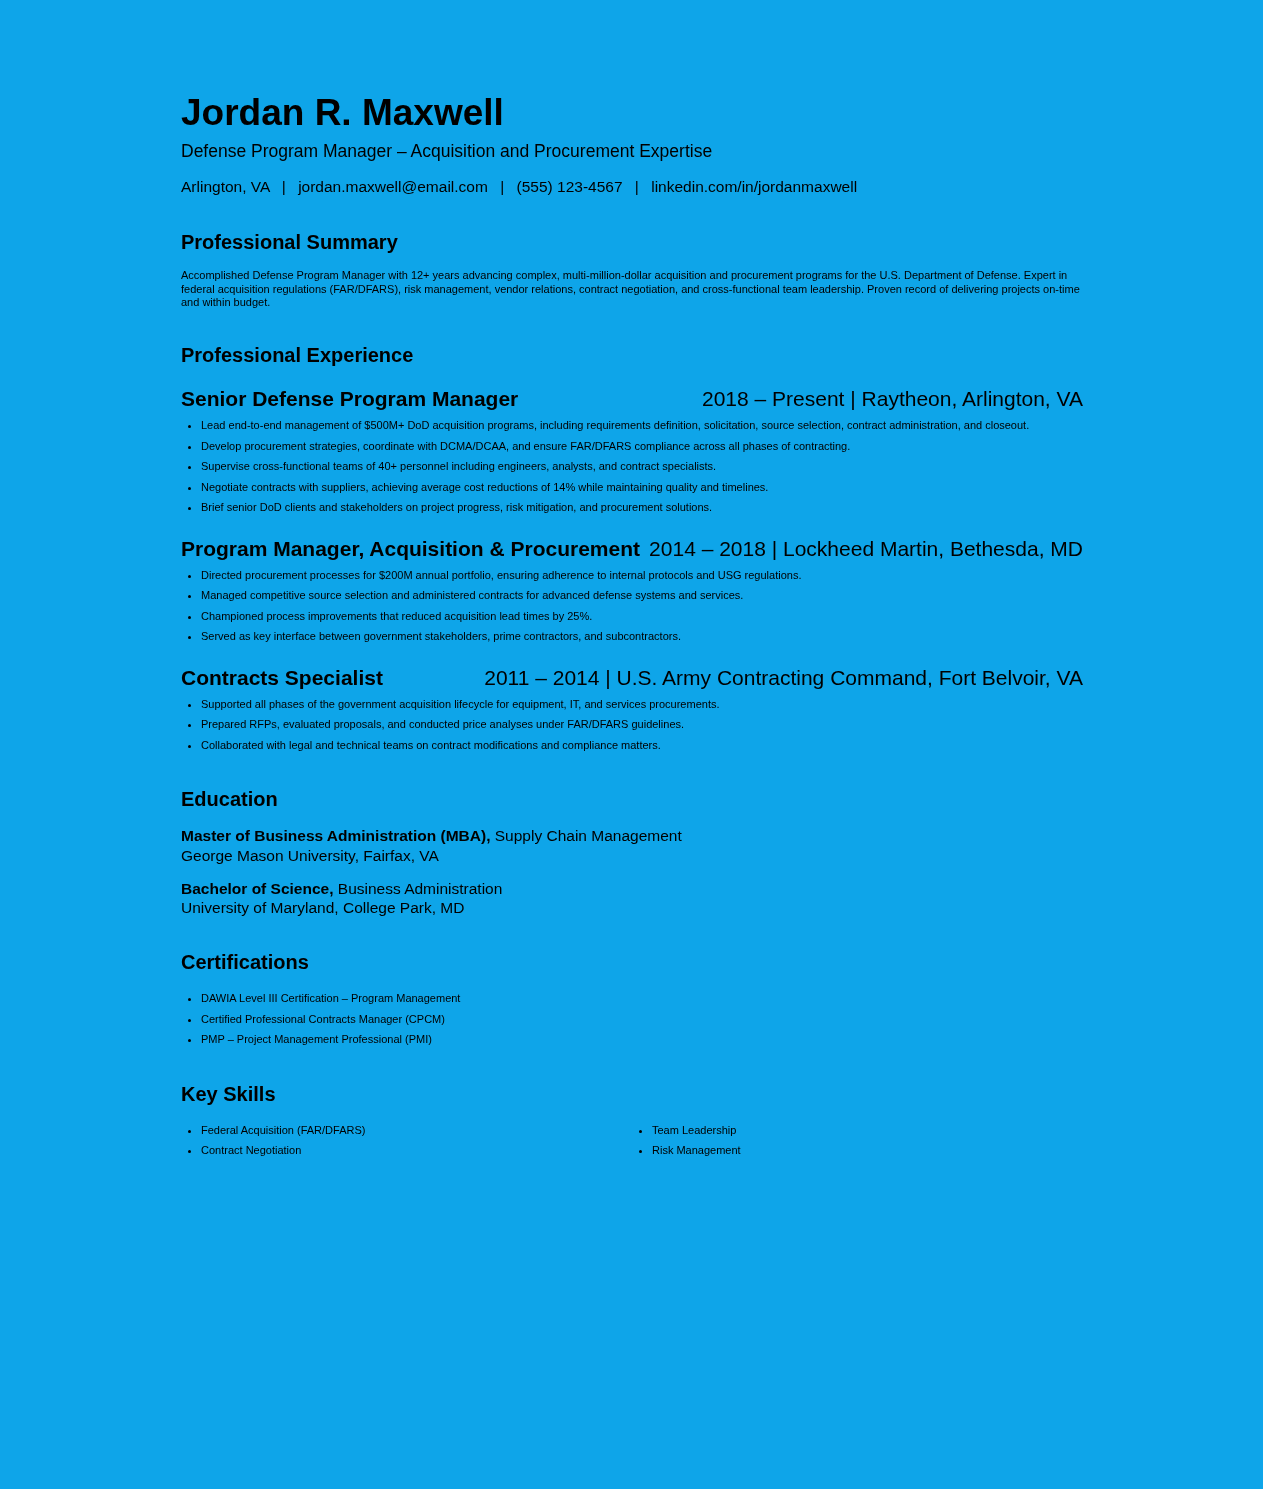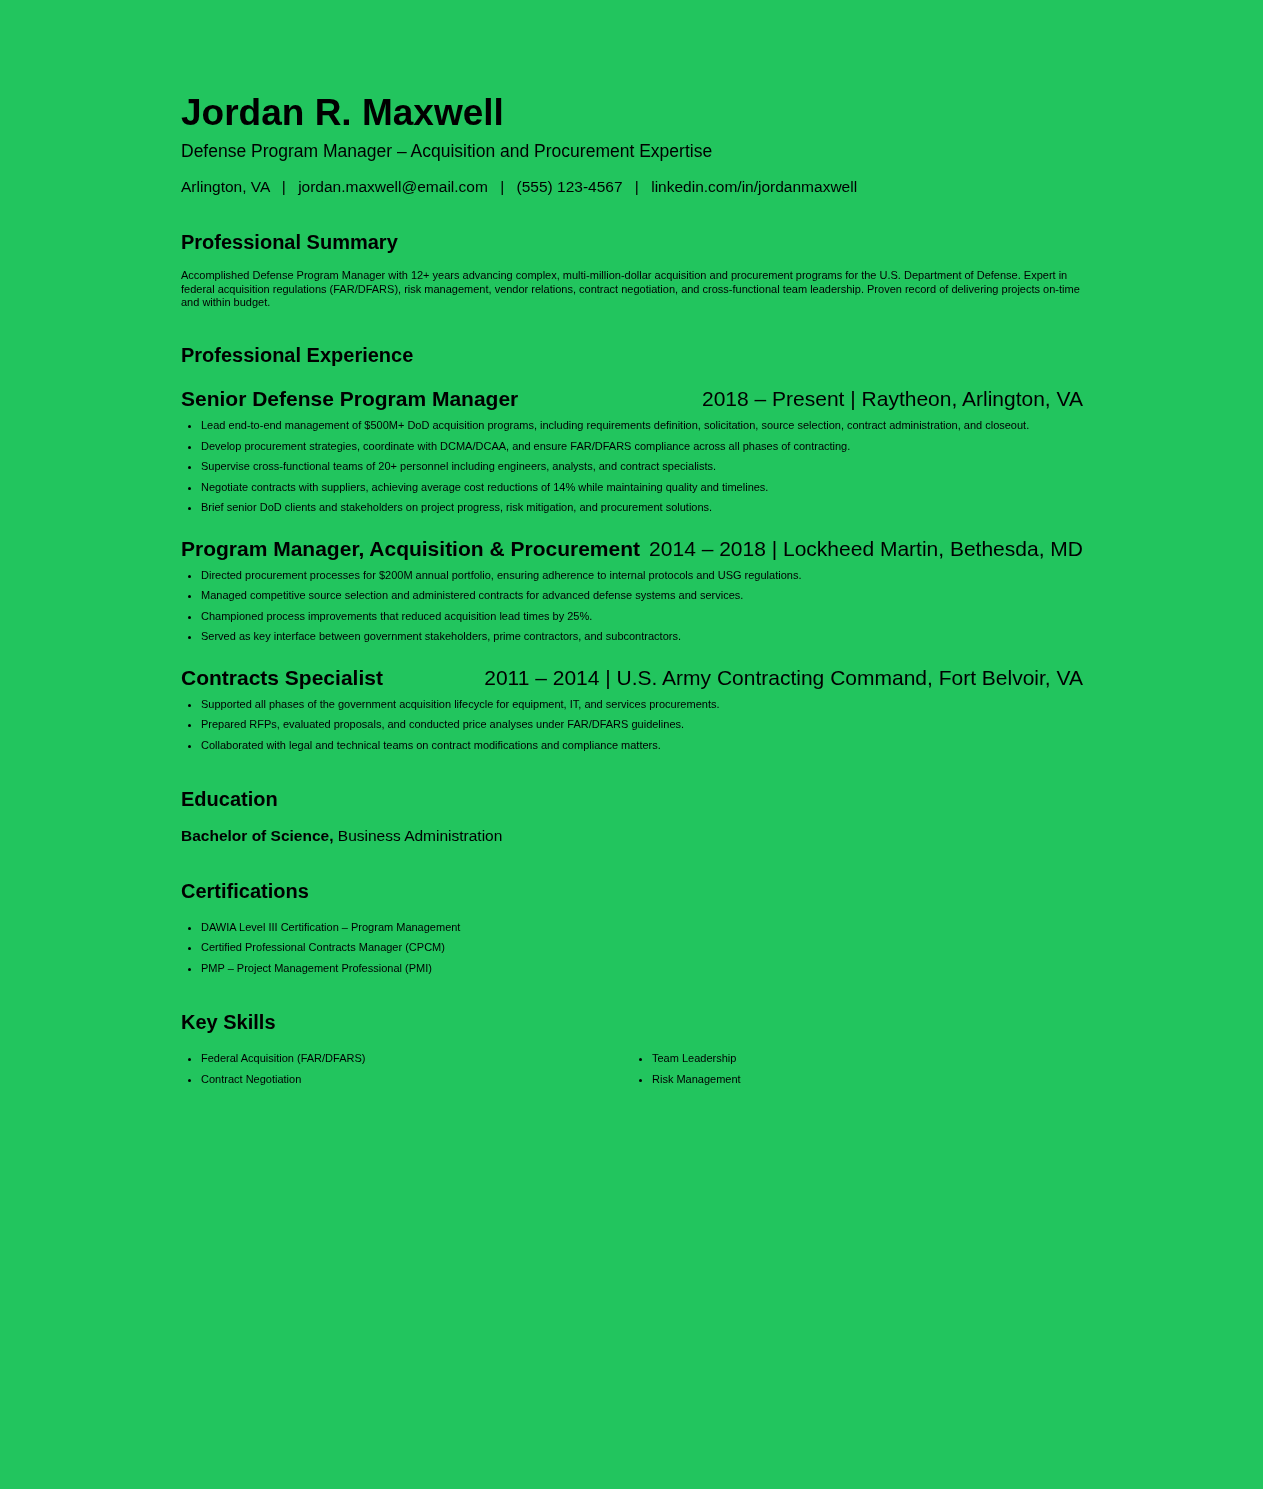--- a/index.html
+++ b/index.html
@@ -12,21 +12,21 @@
     min-height: 1489px;
     font-family: "Liberation Sans", "DejaVu Sans", sans-serif;
     color: #000000;
     box-sizing: border-box;
   }
   .page {
     box-sizing: border-box;
     width: 1263px;
     min-height: 1489px;
     padding: 92px 180px 80px 181px;
-    background: #22c55e;
+    background: #0ea5e9;
   }
   h1 {
     margin: 0;
     font-size: 37px;
     line-height: 1.12;
     font-weight: bold;
     color: #000000;
   }
   .subtitle {
     margin: 8px 0 8px 0;
@@ -128,21 +128,21 @@
     <h2>Professional Experience</h2>
 
     <div class="job">
       <div class="job-header">
         <span class="job-title">Senior Defense Program Manager</span>
         <span class="job-meta">2018 – Present | Raytheon, Arlington, VA</span>
       </div>
       <ul class="bullets">
         <li>Lead end-to-end management of $500M+ DoD acquisition programs, including requirements definition, solicitation, source selection, contract administration, and closeout.</li>
         <li>Develop procurement strategies, coordinate with DCMA/DCAA, and ensure FAR/DFARS compliance across all phases of contracting.</li>
-        <li>Supervise cross-functional teams of 20+ personnel including engineers, analysts, and contract specialists.</li>
+        <li>Supervise cross-functional teams of 40+ personnel including engineers, analysts, and contract specialists.</li>
         <li>Negotiate contracts with suppliers, achieving average cost reductions of 14% while maintaining quality and timelines.</li>
         <li>Brief senior DoD clients and stakeholders on project progress, risk mitigation, and procurement solutions.</li>
       </ul>
     </div>
 
     <div class="job">
       <div class="job-header">
         <span class="job-title">Program Manager, Acquisition &amp; Procurement</span>
         <span class="job-meta">2014 – 2018 | Lockheed Martin, Bethesda, MD</span>
       </div>
@@ -163,23 +163,28 @@
         <li>Supported all phases of the government acquisition lifecycle for equipment, IT, and services procurements.</li>
         <li>Prepared RFPs, evaluated proposals, and conducted price analyses under FAR/DFARS guidelines.</li>
         <li>Collaborated with legal and technical teams on contract modifications and compliance matters.</li>
       </ul>
     </div>
   </section>
 
   <section>
     <h2>Education</h2>
 
+    <div class="degree-block">
+      <p><span class="bold">Master of Business Administration (MBA),</span><span> Supply Chain Management</span></p>
+      <p>George Mason University, Fairfax, VA</p>
+    </div>
 
     <div class="degree-block">
       <p><span class="bold">Bachelor of Science,</span><span> Business Administration</span></p>
+      <p>University of Maryland, College Park, MD</p>
     </div>
   </section>
 
   <section>
     <h2>Certifications</h2>
     <ul class="bullets">
       <li>DAWIA Level III Certification – Program Management</li>
       <li>Certified Professional Contracts Manager (CPCM)</li>
       <li>PMP – Project Management Professional (PMI)</li>
     </ul>

